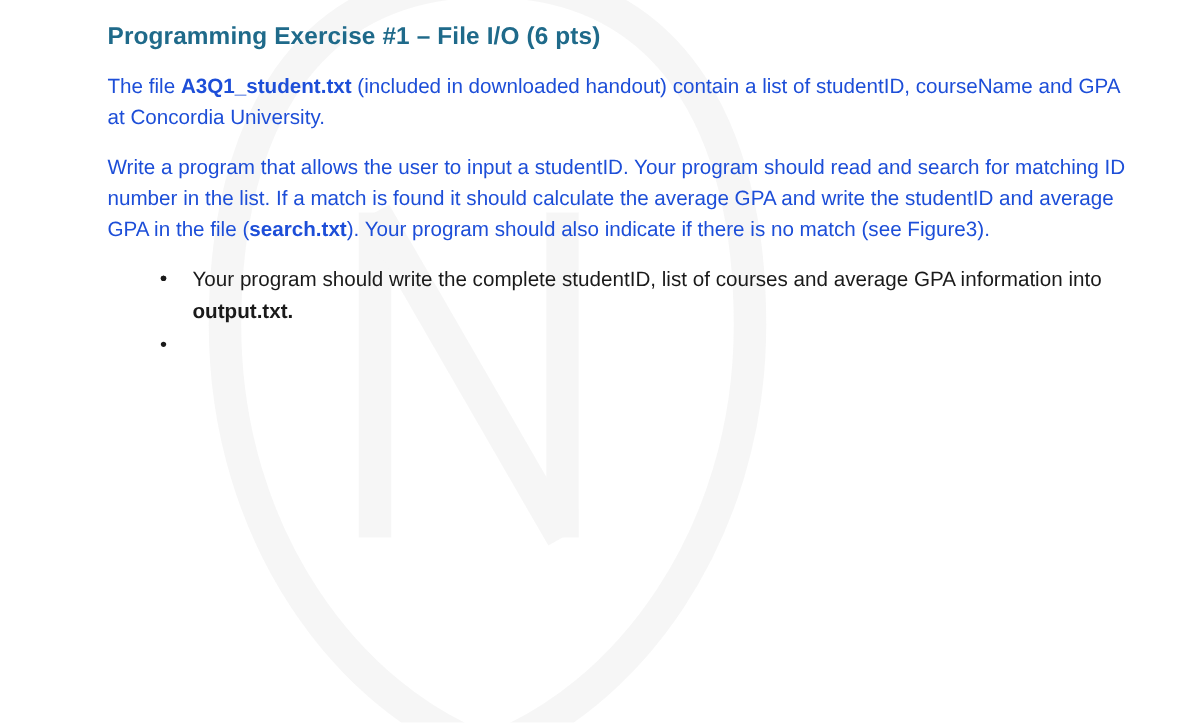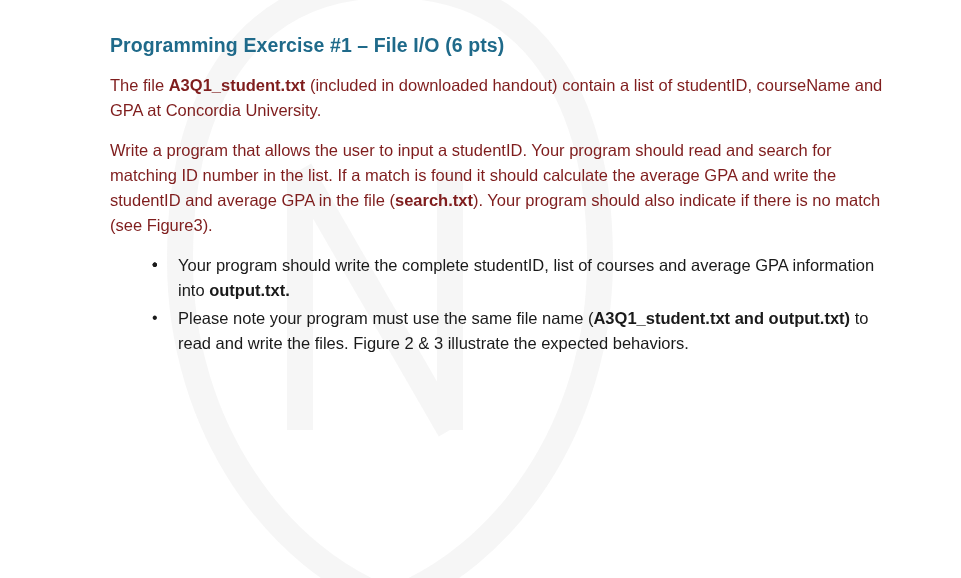--- a/index.html
+++ b/index.html
@@ -22,36 +22,35 @@
     top: -40px;
     width: 480px;
     height: 660px;
     opacity: 0.55;
     pointer-events: none;
     z-index: 0;
   }
   .page {
     position: relative;
     z-index: 1;
-    padding: 34px 60px 0 86px;
+    padding: 18px 60px 0 86px;
     box-sizing: border-box;
-    margin-left: 24px;
   }
   h1.title {
     font-size: 19.5px;
     font-weight: bold;
     color: #1f6a8a;
     margin: 0 0 16px 0;
     letter-spacing: 0.1px;
   }
   p.para {
     font-size: 16.5px;
     line-height: 25px;
     margin: 0 0 15px 0;
-    color: #7f1d1d;
+    color: #1d4ed8;
   }
   p.para.tight {
     margin-bottom: 14px;
   }
   b, strong {
     font-weight: bold;
   }
   ul.reqs {
     margin: 0;
     padding: 0 0 0 38px;
@@ -100,17 +99,16 @@
     </li>
     <li>
       <span class="bullet">•</span>
     </li>
     <li>
       <span class="bullet">•</span>
       <span class="txt"><span>Your program should write the complete studentID, list of courses and average GPA information into </span><b>output.txt.</b></span>
     </li>
     <li>
       <span class="bullet">•</span>
-      <span class="txt"><span>Please note your program must use the same file name (</span><b>A3Q1_student.txt and output.txt)</b><span> to read and write the files. Figure 2 &amp; 3 illustrate the expected behaviors.</span></span>
     </li>
   </ul>
 
 </div>
 
 </body></html>

